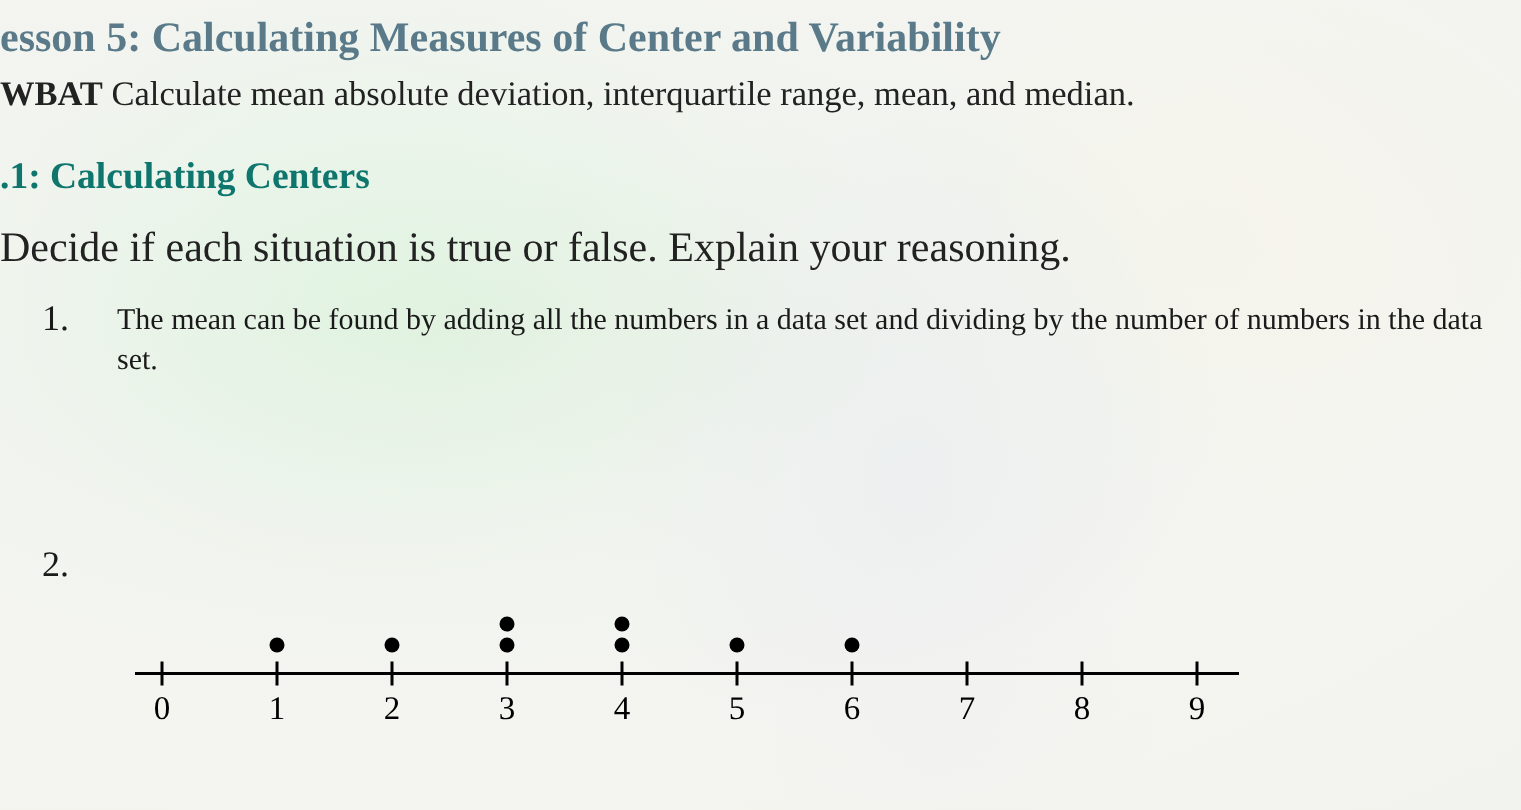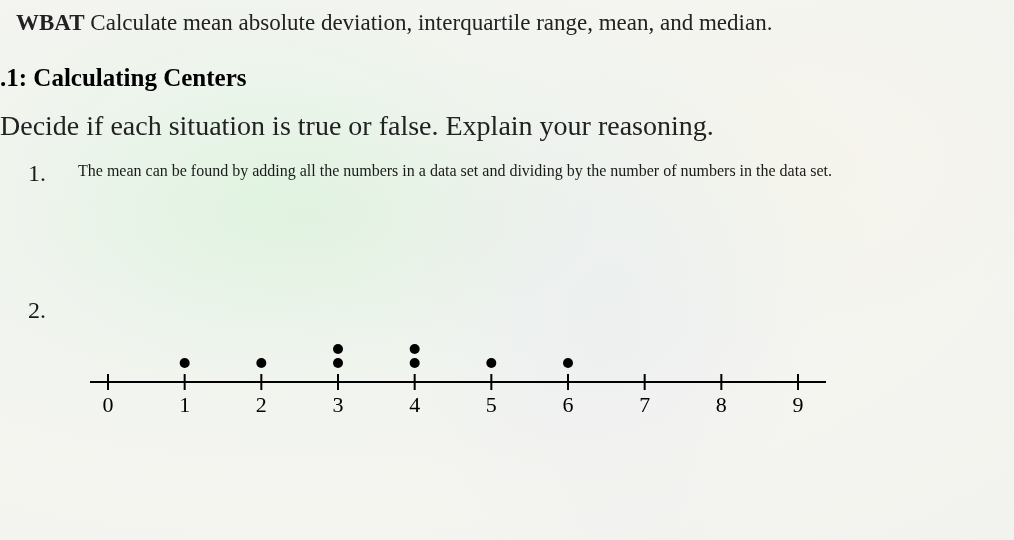--- a/index.html
+++ b/index.html
@@ -29,63 +29,64 @@
     }
     .lesson-title {
       font-size: 28px;
       font-weight: bold;
       color: #5a7a8a;
       margin: 0 0 8px 0;
     }
     .wbat {
       font-size: 23px;
       color: #222;
-      margin: 0 0 28px 16px;
+      margin: 0 0 28px 0;
     }
     .wbat-label { font-weight: bold; }
     .section-title {
       font-size: 25px;
       font-weight: bold;
-      color: #000000;
+      color: #0f766e;
       margin: 0 0 18px 0;
     }
     .instruction {
       font-size: 28px;
       color: #222;
       margin: 0 0 18px 0;
     }
     .question {
       display: flex;
       margin: 0 0 110px 28px;
     }
     .q-num {
       font-size: 24px;
       min-width: 40px;
       padding-right: 10px;
     }
     .q-text {
-      font-size: 16px;
+      font-size: 20px;
       line-height: 1.35;
     }
     .question2 {
       display: flex;
       margin: 0 0 0 28px;
     }
     .numline-wrap {
       margin-left: 78px;
       margin-top: 8px;
     }
     svg { display: block; }
   </style>
 </head>
 <body>
 
 <div class="overlay"></div>
 
 <div class="content">
+  <h1 class="lesson-title">esson 5: Calculating Measures of Center and Variability</h1>
 
   <p class="wbat">
     <span class="wbat-label">WBAT</span><span> Calculate mean absolute deviation, interquartile range, mean, and median.</span>
   </p>
 
   <h2 class="section-title">.1: Calculating Centers</h2>
 
   <p class="instruction">Decide if each situation is true or false. Explain your reasoning.</p>
 
   <div class="question">

